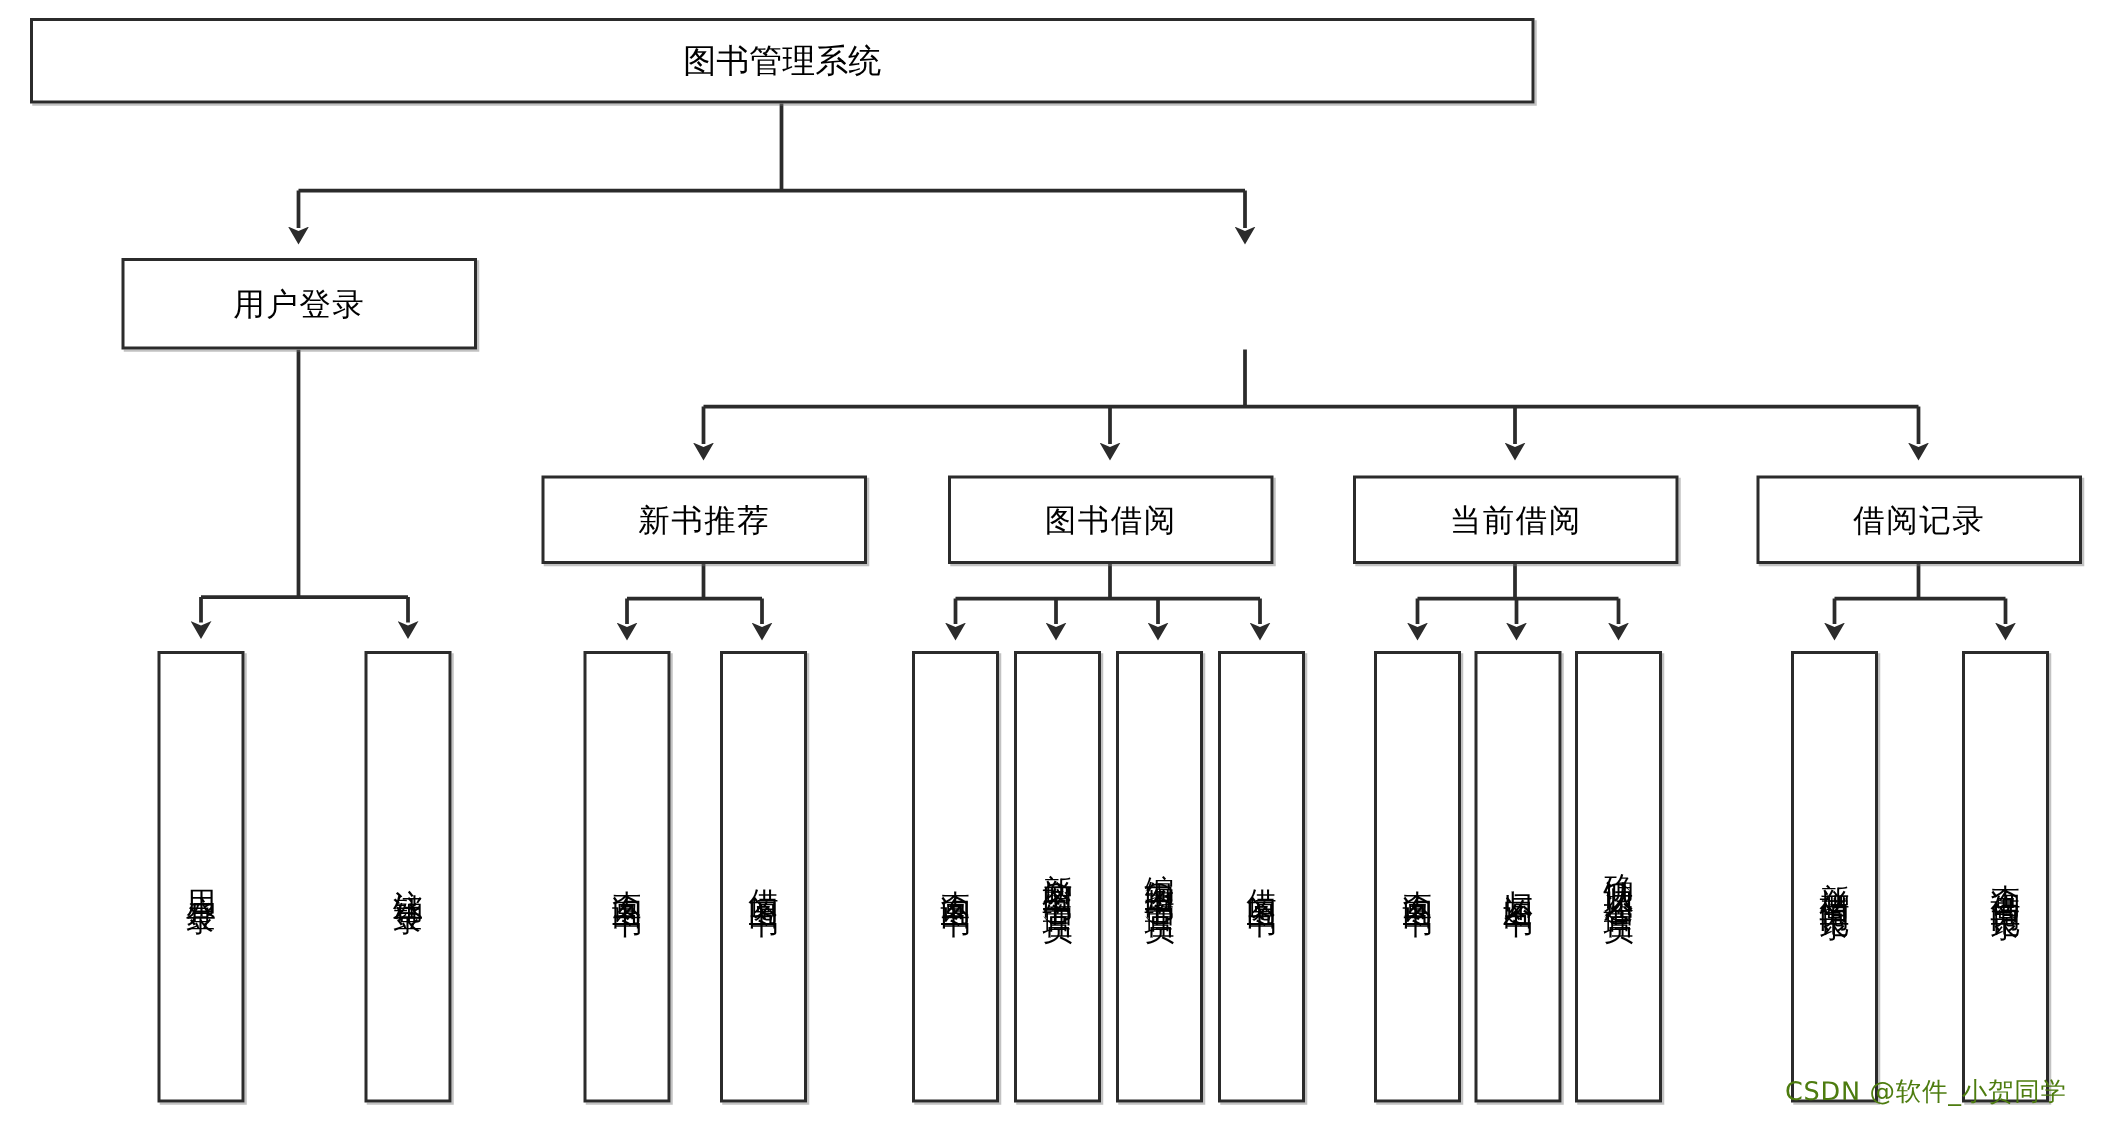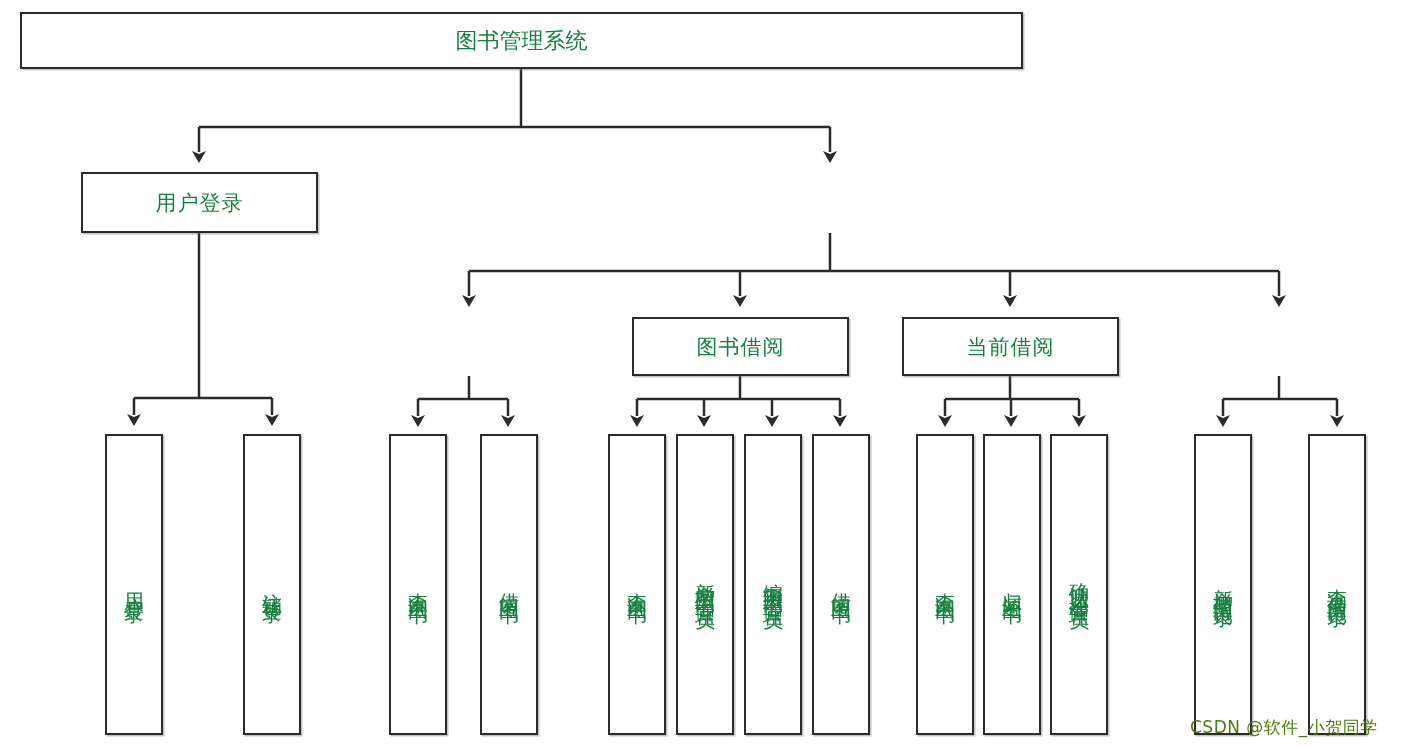--- a/index.html
+++ b/index.html
@@ -27,21 +27,21 @@
     pointer-events: none;
   }
   .node {
     position: absolute;
     box-sizing: border-box;
     background: #ffffff;
     border: 2.5px solid #2b2b2b;
     display: flex;
     align-items: center;
     justify-content: center;
-    color: #15803d;
+    color: #000000;
     text-align: center;
     box-shadow: 1.5px 1.5px 0 rgba(120,120,120,0.45);
   }
   .node.h {
     font-size: 21px;
     letter-spacing: 1px;
   }
   .node.root {
     font-size: 22px;
   }
@@ -125,25 +125,27 @@
       <path d="M1223,399 L1223,416" marker-end="url(#arrow)"></path>
       <path d="M1337,399 L1337,416" marker-end="url(#arrow)"></path>
     </g>
   </svg>
 
   <div class="node root" style="left:20px; top:12px; width:1003px; height:57px;">图书管理系统</div>
 
   <div class="node h" style="left:81px; top:172px; width:237px; height:61px;">用户登录</div>
 
 
+  <div class="node h" style="left:361px; top:317px; width:217px; height:59px;">新书推荐</div>
 
   <div class="node h" style="left:632px; top:317px; width:217px; height:59px;text-align:right;">图书借阅</div>
 
   <div class="node h" style="left:902px; top:317px; width:217px; height:59px;">当前借阅</div>
 
+  <div class="node h" style="left:1171px; top:317px; width:217px; height:59px;">借阅记录</div>
 
   <div class="node v" style="left:105px; top:434px; width:58px; height:301px;">
     <span class="vlabel">用户登录</span>
   </div>
   <div class="node v" style="left:243px; top:434px; width:58px; height:301px;">
     <span class="vlabel">注销登录</span>
   </div>
 
   <div class="node v" style="left:389px; top:434px; width:58px; height:301px;">
     <span class="vlabel">查询图书</span>

